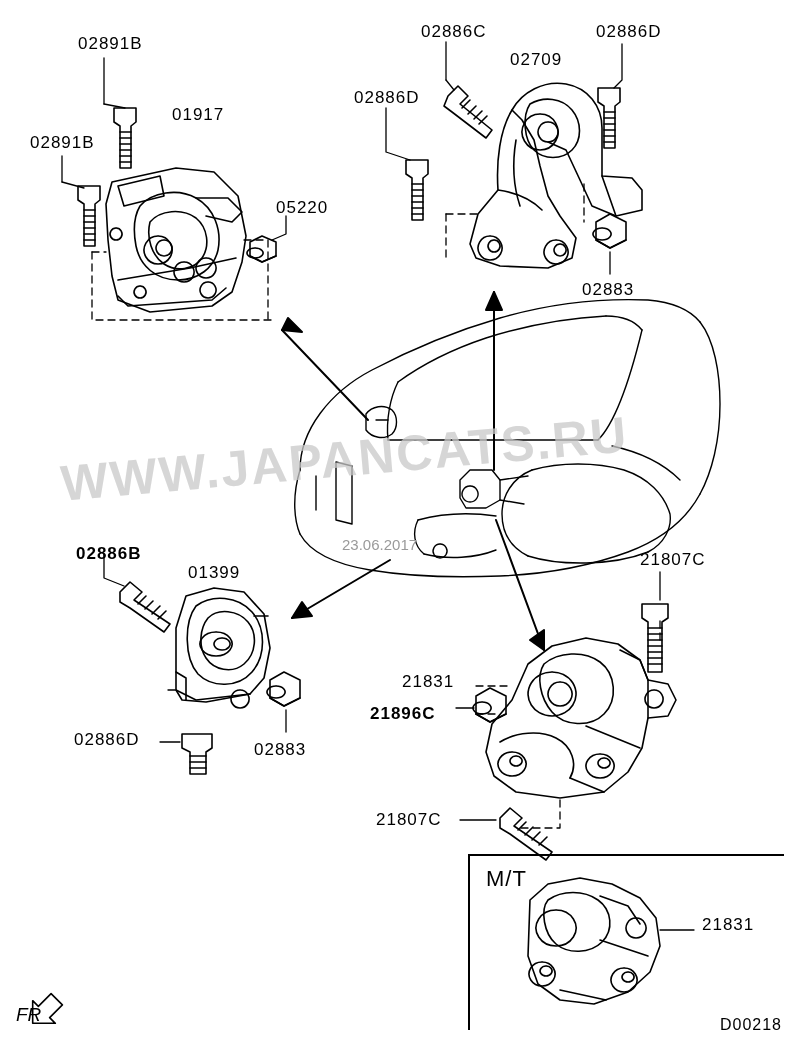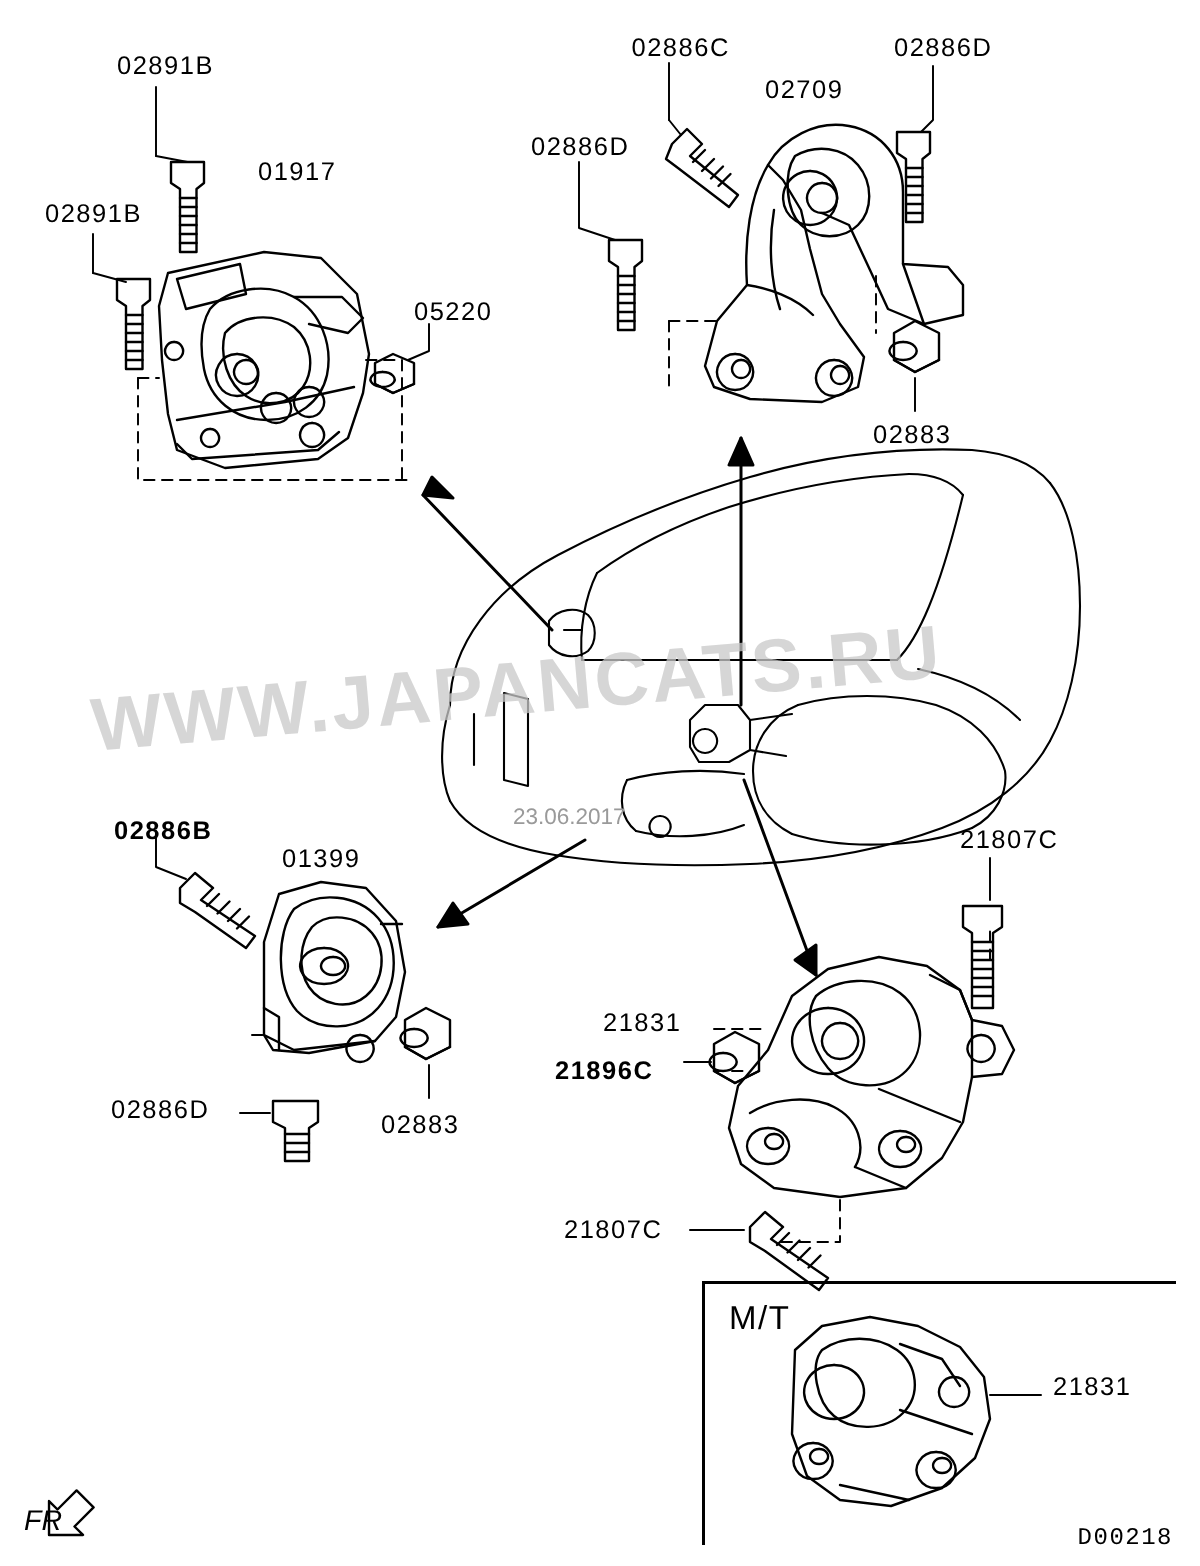--- a/index.html
+++ b/index.html
@@ -43,21 +43,21 @@
     top: 536px;
     font-family: "Liberation Sans", sans-serif;
     font-size: 15px;
     color: #9a9a9a;
     white-space: nowrap;
   }
   .code {
     position: absolute;
     right: 18px;
     bottom: 10px;
-    font-family: Liberation Mono, monospace;
+    font-family: Liberation Sans, sans-serif;
     font-size: 16px;
     letter-spacing: 1px;
     color: #000;
   }
   .fr {
     position: absolute;
     left: 16px;
     bottom: 18px;
     font-family: "Liberation Sans", sans-serif;
     font-size: 19px;

